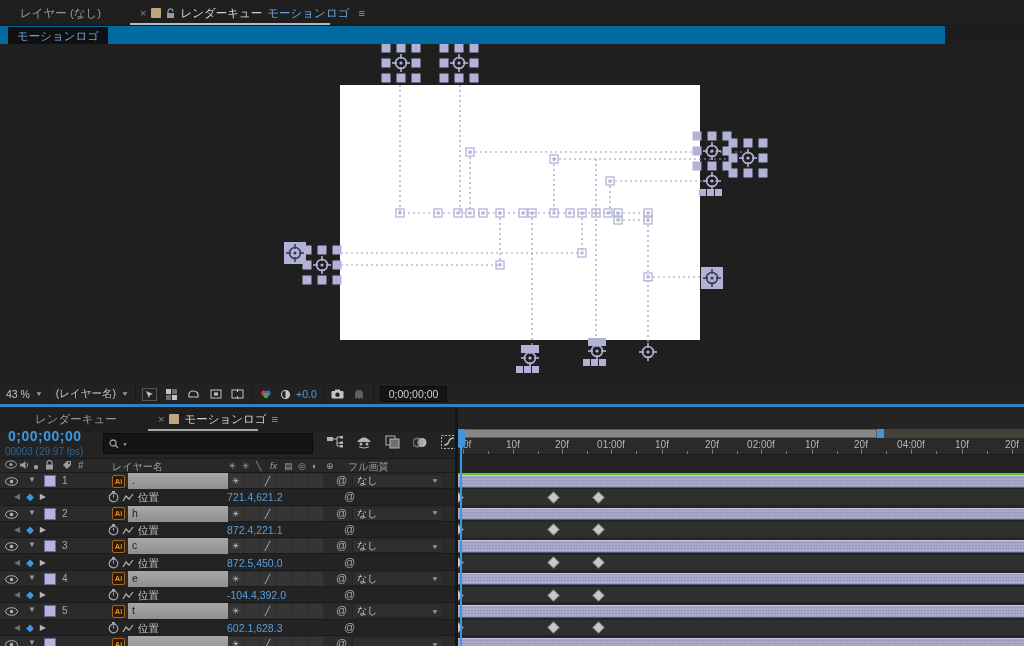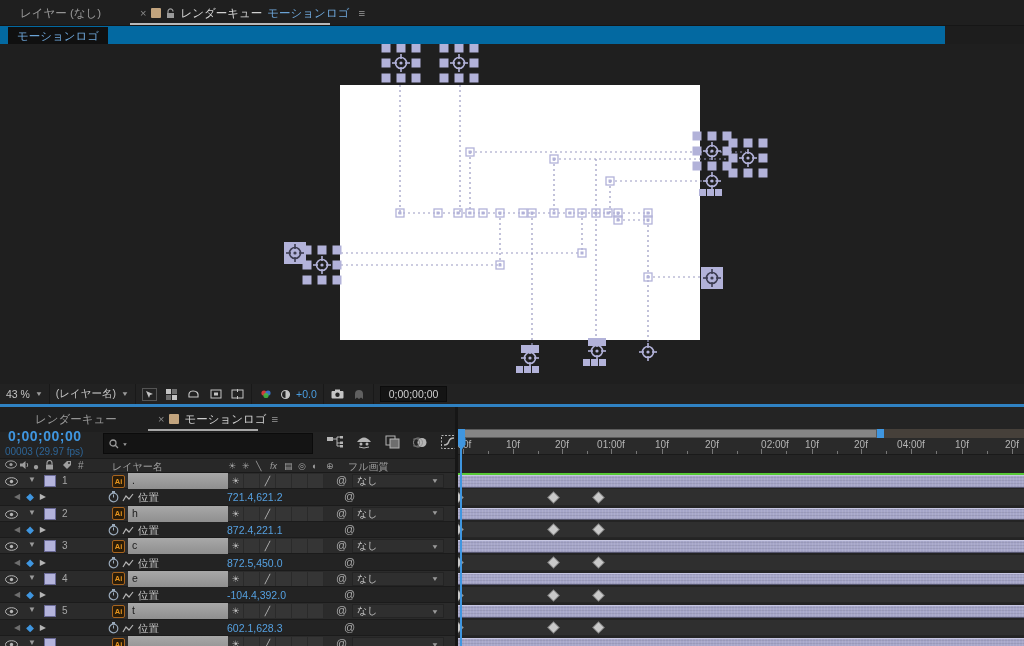--- a/index.html
+++ b/index.html
@@ -726,21 +726,21 @@
           <span class="tick" style="left: 129px; height: 3px;"></span>
           <span class="lab" style="left: 153px;">01:00f</span>
           <span class="tick" style="left: 153px; height: 5px;"></span>
           <span class="tick" style="left: 178px; height: 3px;"></span>
           <span class="lab" style="left: 204px;">10f</span>
           <span class="tick" style="left: 204px; height: 5px;"></span>
           <span class="tick" style="left: 229px; height: 3px;"></span>
           <span class="lab" style="left: 254px;">20f</span>
           <span class="tick" style="left: 254px; height: 5px;"></span>
           <span class="tick" style="left: 279px; height: 3px;"></span>
-          <span class="lab" style="left: 317px;">02:00f</span>
+          <span class="lab" style="left: 303px;">02:00f</span>
           <span class="tick" style="left: 303px; height: 5px;"></span>
           <span class="tick" style="left: 328px; height: 3px;"></span>
           <span class="lab" style="left: 354px;">10f</span>
           <span class="tick" style="left: 354px; height: 5px;"></span>
           <span class="tick" style="left: 379px; height: 3px;"></span>
           <span class="lab" style="left: 403px;">20f</span>
           <span class="tick" style="left: 403px; height: 5px;"></span>
           <span class="tick" style="left: 428px; height: 3px;"></span>
           <span class="lab" style="left: 453px;">04:00f</span>
           <span class="tick" style="left: 453px; height: 5px;"></span>

